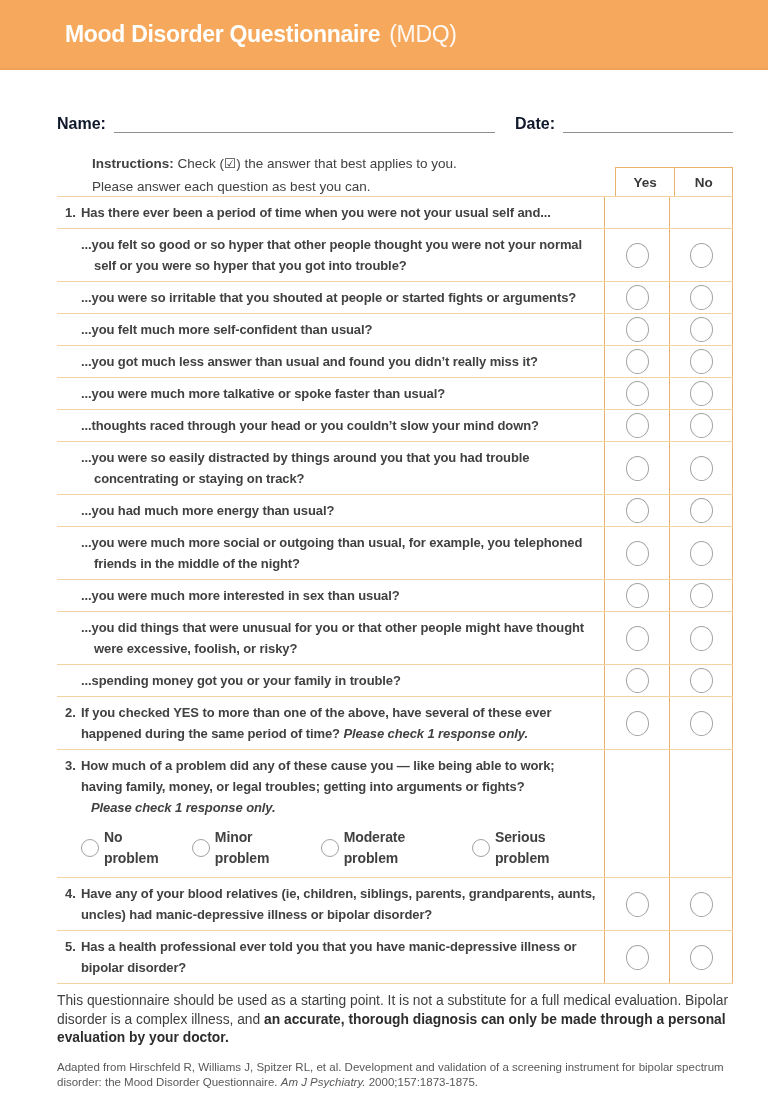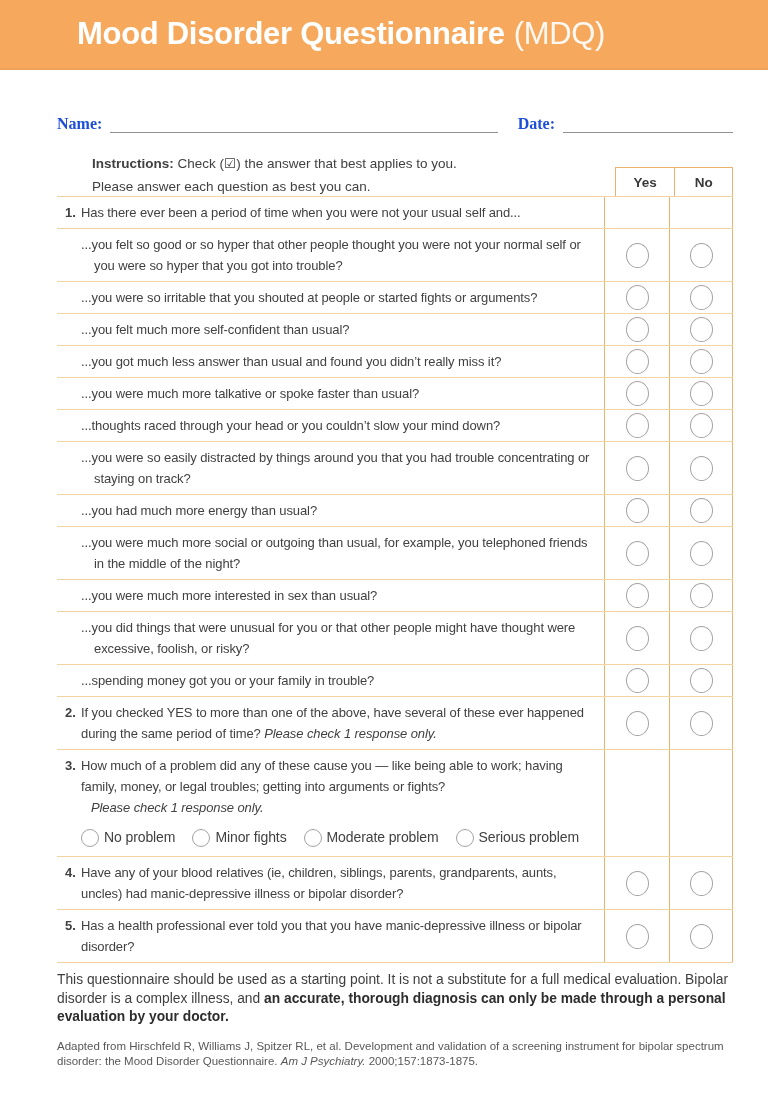--- a/index.html
+++ b/index.html
@@ -14,46 +14,46 @@
   .sheet{
     width:768px;height:1097px;background:#fff;overflow:hidden;
     font-family:"Liberation Sans", sans-serif;color:var(--ink);
     position:relative;box-sizing:border-box;
   }
   
   .band{
     height:70px;background:var(--band);display:flex;align-items:center;
     padding-left:65px;box-sizing:border-box;border-bottom:2px solid var(--band-edge);
   }
-  .band h1{margin:12px;font-size:31px;font-weight:bold;color:#fff;letter-spacing:-0.3px;}
+  .band h1{margin:0;font-size:23px;font-weight:bold;color:#fff;letter-spacing:-0.3px;}
   .band .suffix{font-weight:normal;color:rgba(255,255,255,0.92);margin-left:9px;}
   
   .content{padding:0 35px 0 57px;}
   
   .name-row{display:flex;align-items:flex-end;margin-top:41px;height:22px;}
-  .lbl{font-weight:bold;font-size:16px;color:#1d4ed8;line-height:18px;font-family:Liberation Serif, serif;}
+  .lbl{font-weight:bold;font-size:16px;color:#0f172a;line-height:18px;}
   .fill-line{border-bottom:1.5px solid #8f8f8f;height:18px;}
   .name-line{flex:1;margin-left:8px;}
   .date-lbl{margin-left:20px;}
   .date-line{width:170px;margin-left:8px;}
   
   .instr-row{display:flex;margin-top:21px;}
   .instr{flex:1;font-size:13.5px;line-height:19px;margin-left:35px;}
   .instr p{margin:0;}
   .instr .line2{margin-top:4px;}
   .col-head{display:flex;width:118px;flex:none;align-self:flex-end;height:28px;border-top:1px solid var(--v-border);}
   .col-cell{width:65px;box-sizing:border-box;border-left:1px solid var(--v-border);
     display:flex;align-items:center;justify-content:center;font-weight:bold;font-size:13.5px;color:#3a3a3a;}
   .col-cell:last-child{width:64px;border-right:1px solid var(--v-border);}
   
   #rows{border-top:1px solid var(--h-border);}
   .row{display:flex;border-bottom:1px solid var(--h-border);}
   .q{flex:1;display:flex;padding:5px 8px 5px 0;font-size:13px;line-height:21px;letter-spacing:-0.1px;}
   .num{flex:none;width:16px;margin-left:8px;font-weight:bold;}
-  .txt-wrap{flex:1;}
+  .txt-wrap{flex:1;font-weight:bold;}
   .sub .txt-wrap{padding-left:13px;text-indent:-13px;}
   .it{font-style:italic;}
   .it-line{font-style:italic;padding-left:10px;}
   .opts{display:flex;align-items:center;gap:17px;margin-top:9px;margin-bottom:3px;}
   .opt{display:flex;align-items:center;gap:5px;}
   .radio{width:16px;height:16px;border:1px solid var(--circle);border-radius:50%;flex:none;background:#fff;}
   .opt-label{font-size:14px;}
   .answers{display:flex;flex:none;width:129px;}
   .cell{width:65px;box-sizing:border-box;border-left:1px solid var(--v-border);
     display:flex;align-items:center;justify-content:center;}
@@ -289,21 +289,21 @@
         <div class="row">
           <div class="q">
             <span class="num">3.</span>
             <div class="txt-wrap"><span>How much of a problem did any of these cause you — like being able to work; having family, money, or legal troubles; getting into arguments or fights?</span><div class="it-line">Please check 1 response only.</div><div class="opts">
                 <div class="opt">
                   <span class="radio"></span>
                   <span class="opt-label">No problem</span>
                 </div>
                 <div class="opt">
                   <span class="radio"></span>
-                  <span class="opt-label">Minor fights</span>
+                  <span class="opt-label">Minor problem</span>
                 </div>
                 <div class="opt">
                   <span class="radio"></span>
                   <span class="opt-label">Moderate problem</span>
                 </div>
                 <div class="opt">
                   <span class="radio"></span>
                   <span class="opt-label">Serious problem</span>
                 </div>
               </div></div>

